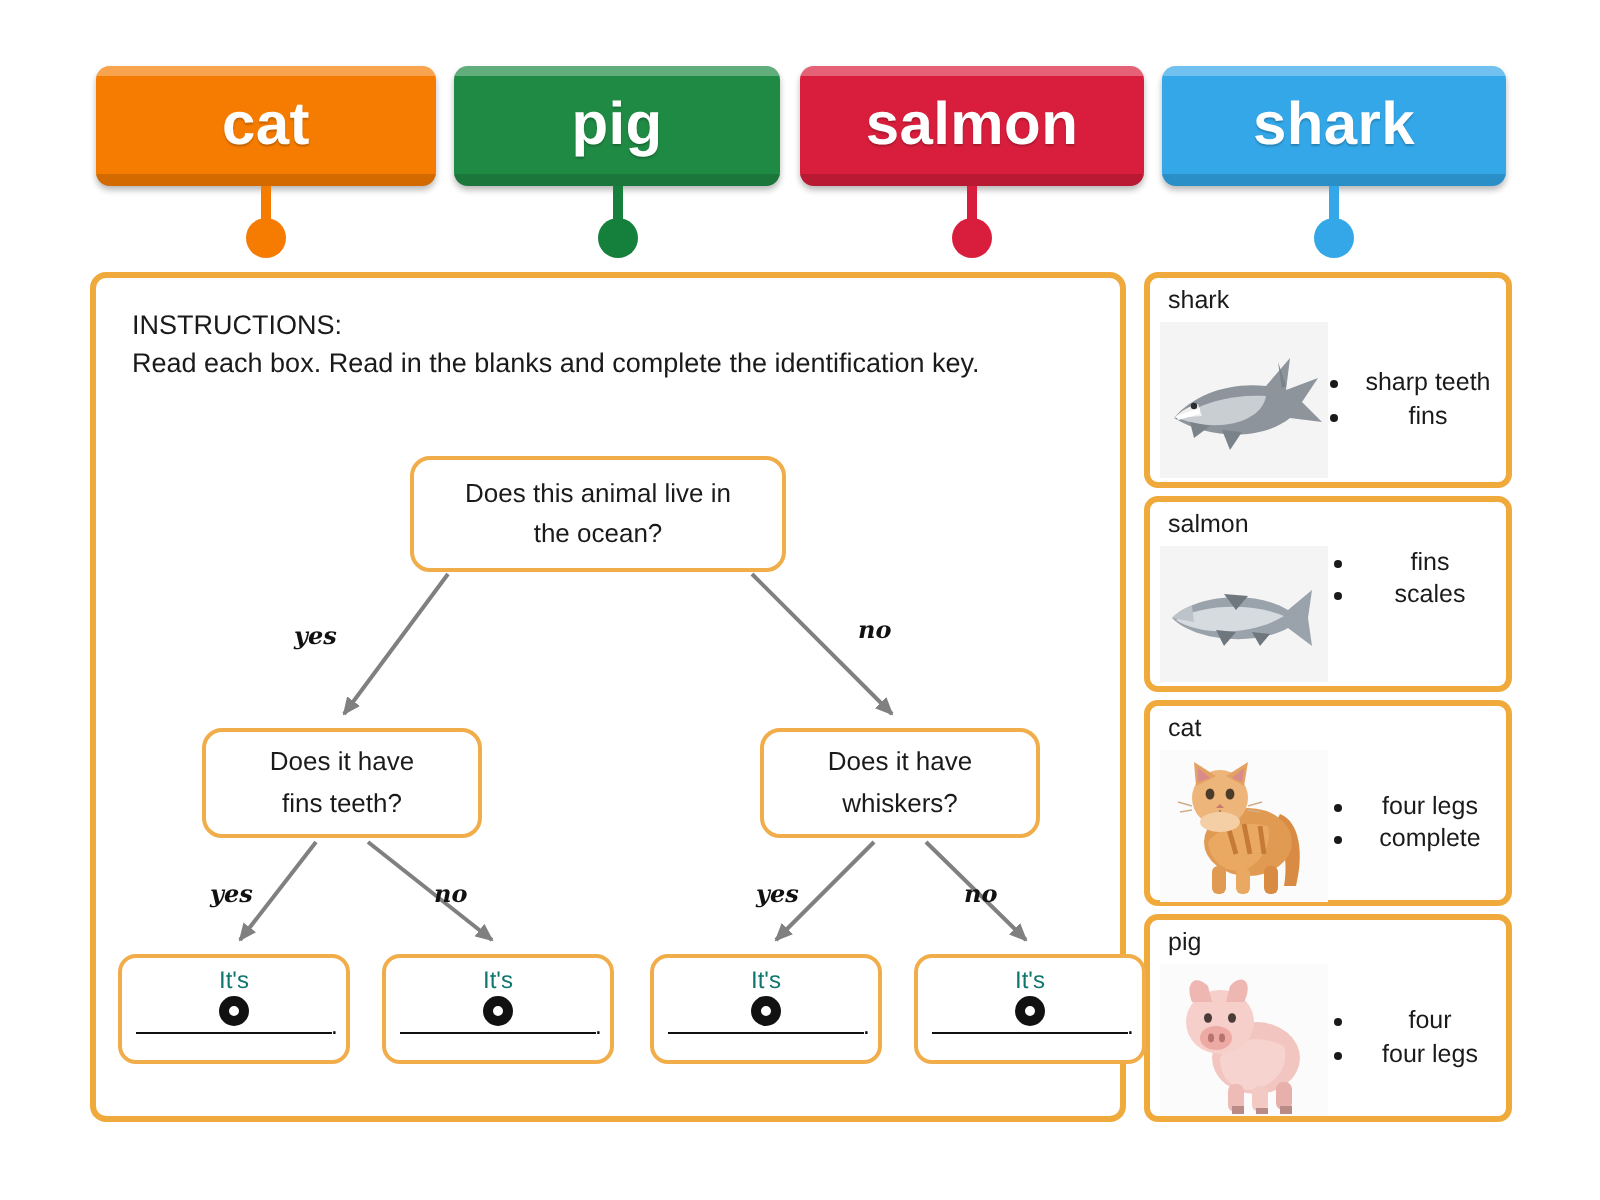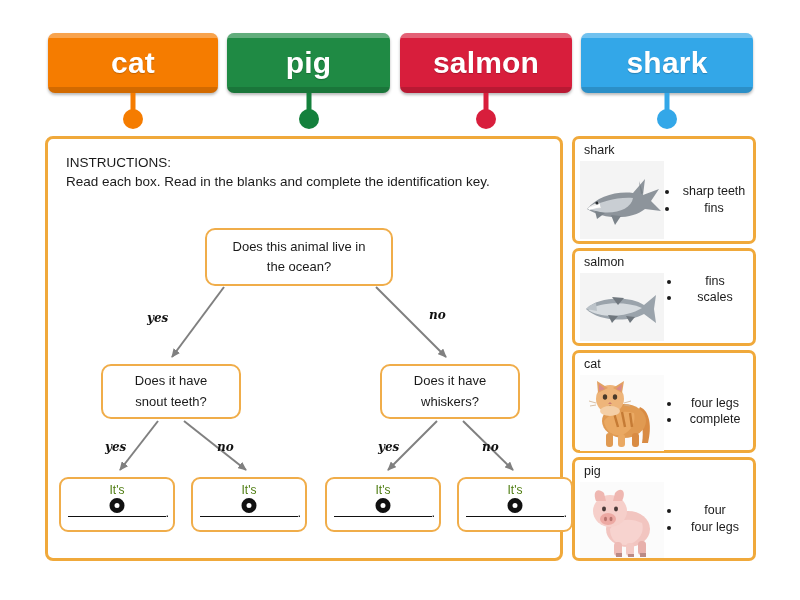--- a/index.html
+++ b/index.html
@@ -172,21 +172,21 @@
   #ans-3 { left: 277px; top: 338px; }
   #ans-4 { left: 409px; top: 338px; }
 
   .ans-its {
     position: absolute;
     left: 0;
     right: 0;
     top: 5px;
     text-align: center;
     font-size: 12px;
-    color: #4d7c0f;
+    color: #0f766e;
     line-height: 1;
   }
   .ans-target {
     position: absolute;
     left: 50%;
     transform: translateX(-50%);
     top: 19px;
     width: 15px;
     height: 15px;
     border: 5px solid #111111;
@@ -362,21 +362,21 @@
       <line x1="415" y1="282" x2="465" y2="331" stroke="#808080" stroke-width="2" marker-end="url(#arrowhead)"></line>
     </svg>
 
     <div class="node" id="node-root" style="border-color: rgb(240, 173, 74);">
       <span class="nl">Does this animal live in</span>
       <span class="nl">the ocean?</span>
     </div>
 
     <div class="node" id="node-left" style="border-color: rgb(240, 173, 74);">
       <span class="nl">Does it have</span>
-      <span class="nl">snout teeth?</span>
+      <span class="nl">fins teeth?</span>
     </div>
 
     <div class="node" id="node-right" style="border-color: rgb(240, 173, 74);">
       <span class="nl">Does it have</span>
       <span class="nl">whiskers?</span>
     </div>
 
     <span class="edge-label" id="lbl-root-yes">yes</span>
     <span class="edge-label" id="lbl-root-no">no</span>
     <span class="edge-label" id="lbl-l-yes">yes</span>

